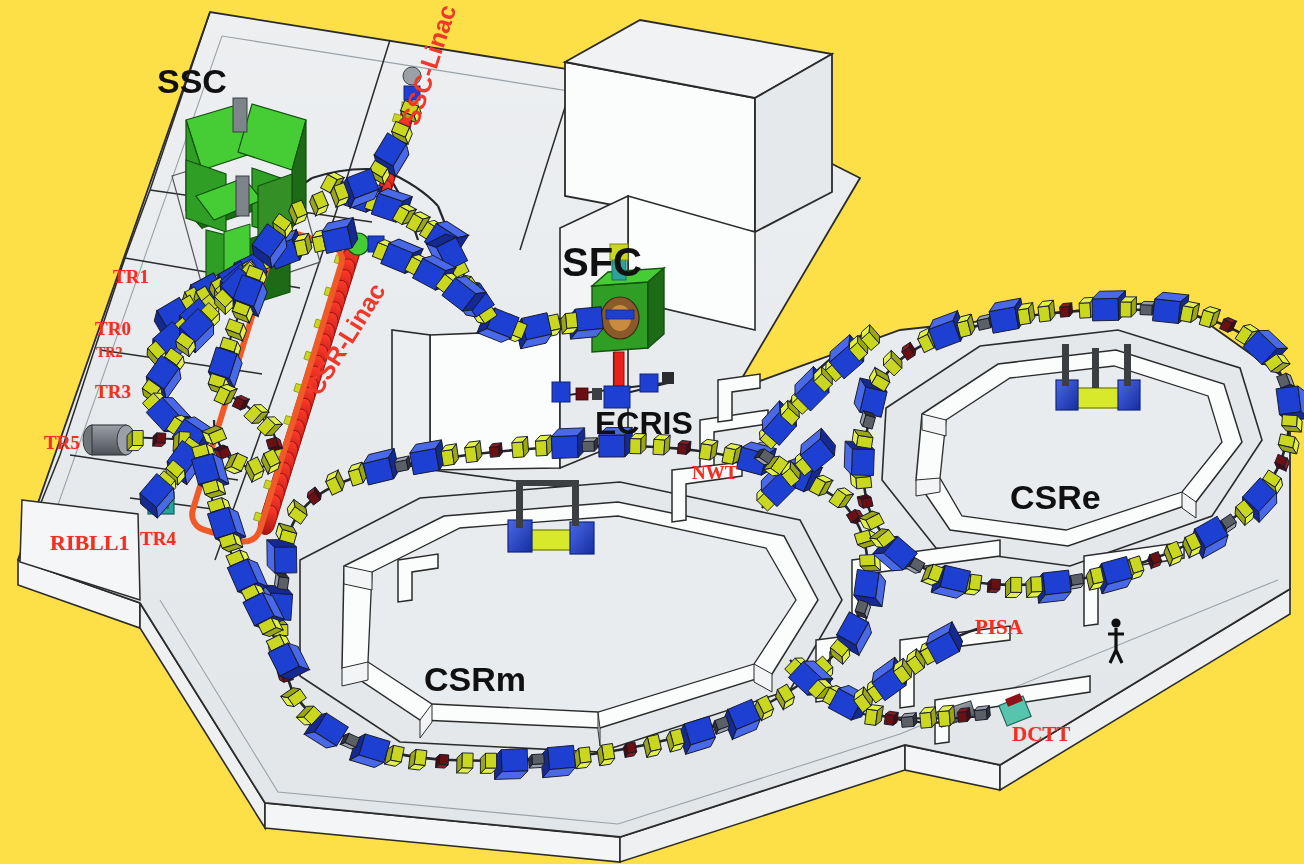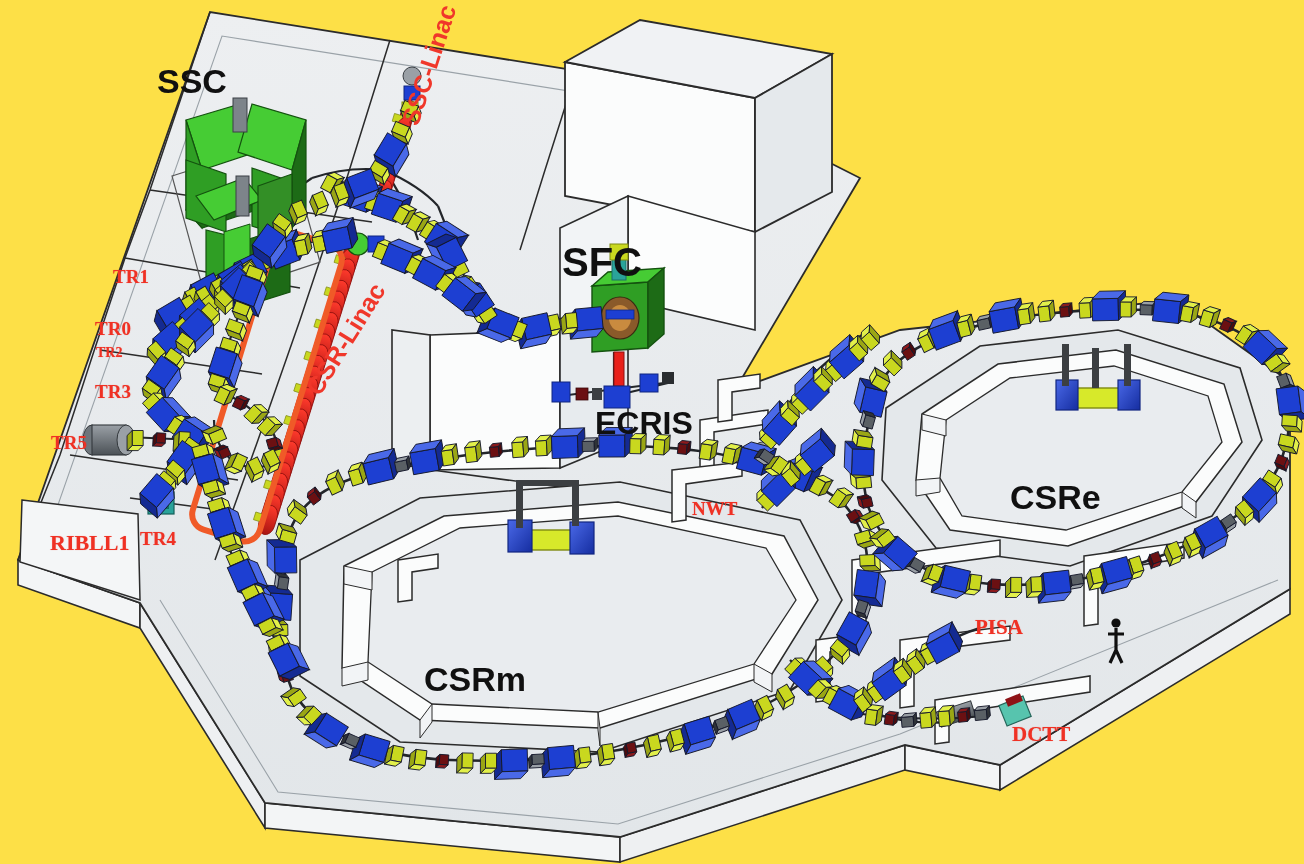--- a/index.html
+++ b/index.html
@@ -1745,21 +1745,21 @@
       <div class="lbl lbl-black" style="left: 562px; top: 240px; font-size: 40px;">SFC</div>
       <div class="lbl lbl-black" style="left: 595px; top: 405px; font-size: 32px;">ECRIS</div>
       <div class="lbl lbl-black" style="left: 424px; top: 660px; font-size: 34px;">CSRm</div>
       <div class="lbl lbl-black" style="left: 1010px; top: 470px; font-size: 34px; margin-top: 8px;">CSRe</div>
       <div class="lbl lbl-red-s" style="left: 396px; top: 120px; font-size: 25px; transform: rotate(-72deg); transform-origin: left top;">SSC-Linac</div>
       <div class="lbl lbl-red-s" style="left: 300px; top: 385px; font-size: 25px; transform: rotate(-58deg); transform-origin: left top;">CSR-Linac</div>
       <div class="lbl lbl-red" style="left: 113px; top: 266px; font-size: 19px;">TR1</div>
       <div class="lbl lbl-red" style="left: 95px; top: 318px; font-size: 19px;">TR0</div>
       <div class="lbl lbl-red" style="left: 96px; top: 345px; font-size: 14px; font-family: Liberation Serif, serif;">TR2</div>
       <div class="lbl lbl-red" style="left: 95px; top: 381px; font-size: 19px;">TR3</div>
-      <div class="lbl lbl-red" style="left: 51px; top: 432px; font-size: 19px;">TR5</div>
+      <div class="lbl lbl-red" style="left: 44px; top: 432px; font-size: 19px;">TR5</div>
       <div class="lbl lbl-red" style="left: 140px; top: 528px; font-size: 19px;">TR4</div>
       <div class="lbl lbl-red" style="left: 26px; top: 530px; font-size: 22px; margin-left: 24px;">RIBLL1</div>
-      <div class="lbl lbl-red" style="left: 692px; top: 462px; font-size: 19px; margin-top: 36px;">NWT</div>
+      <div class="lbl lbl-red" style="left: 692px; top: 462px; font-size: 19px;">NWT</div>
       <div class="lbl lbl-red" style="left: 975px; top: 615px; font-size: 21px;">PISA</div>
       <div class="lbl lbl-red" style="left: 1012px; top: 722px; font-size: 21px;">DCTT</div>
     </div>
 
 </div>
 
 </body></html>

